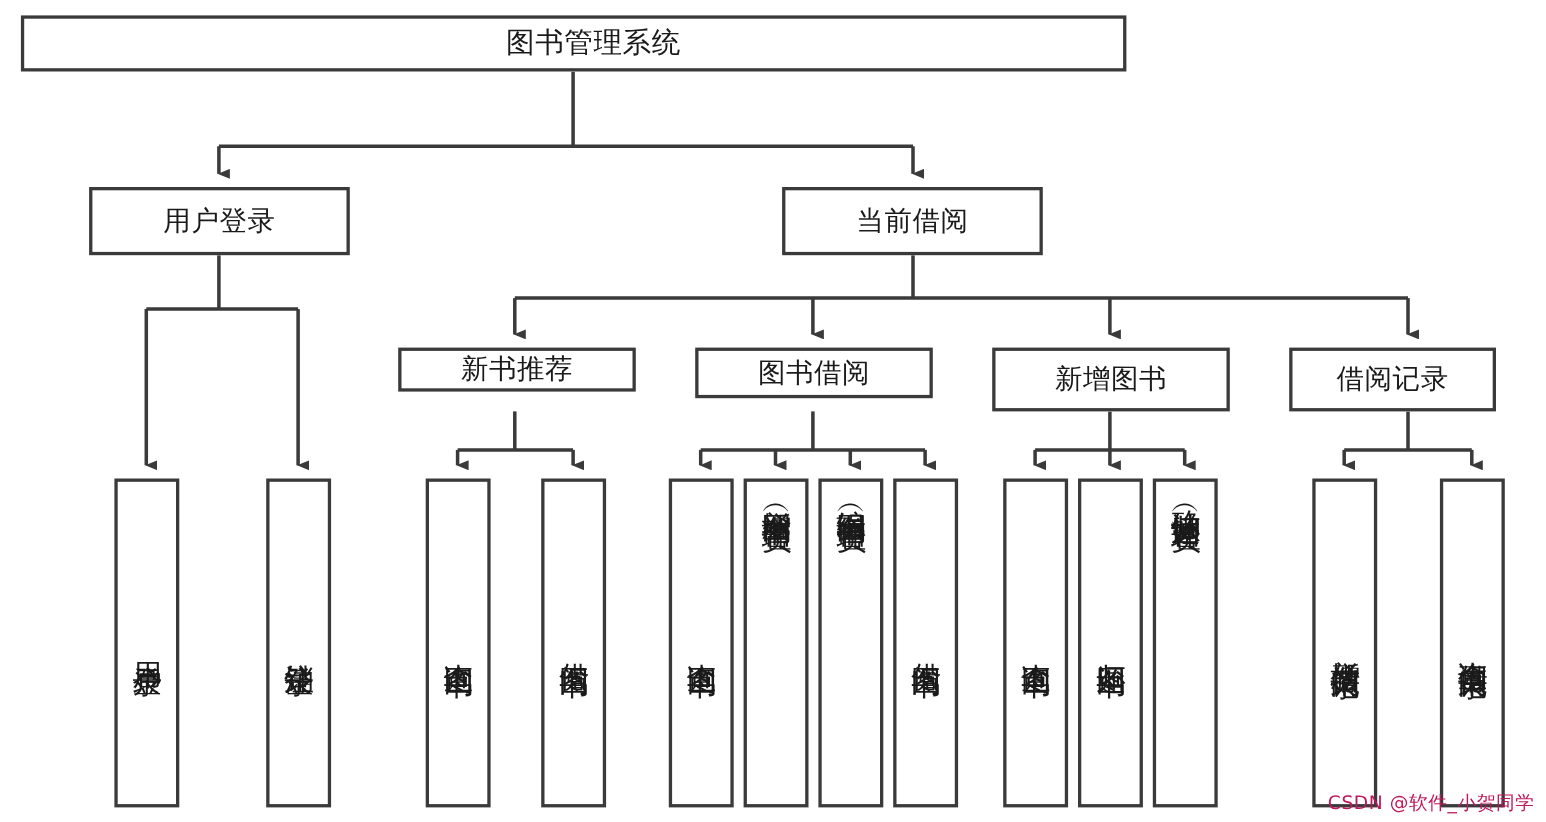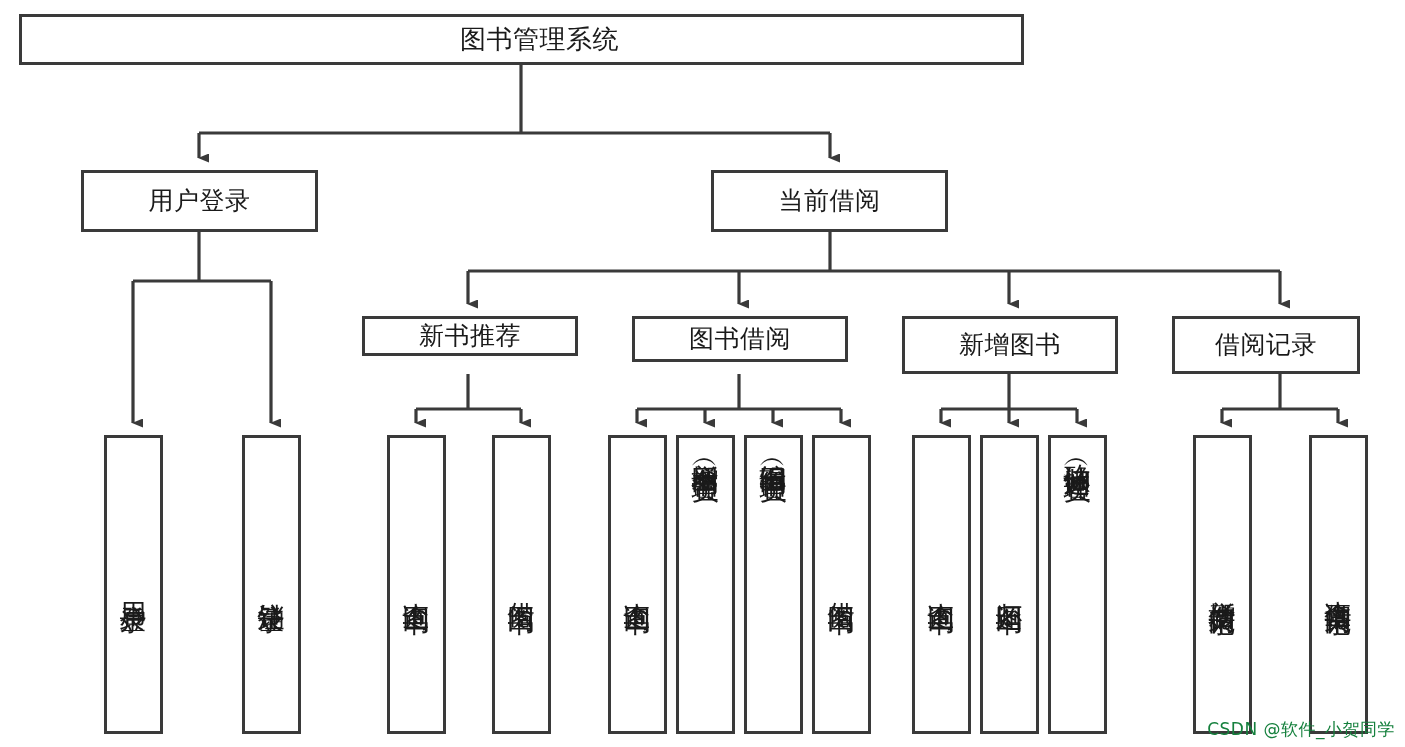--- a/index.html
+++ b/index.html
@@ -66,21 +66,21 @@
   }
   .node.vert.centered {
     align-items: center;
     padding-top: 0;
   }
   #watermark {
     position: absolute;
     right: 10px;
     bottom: 6px;
     font-size: 17px;
-    color: #15803d;
+    color: #be185d;
     white-space: nowrap;
     z-index: 5;
     letter-spacing: 0.5px;
   }
 </style>
 </head>
 <body>
 
 <div id="diagram-root">
 

